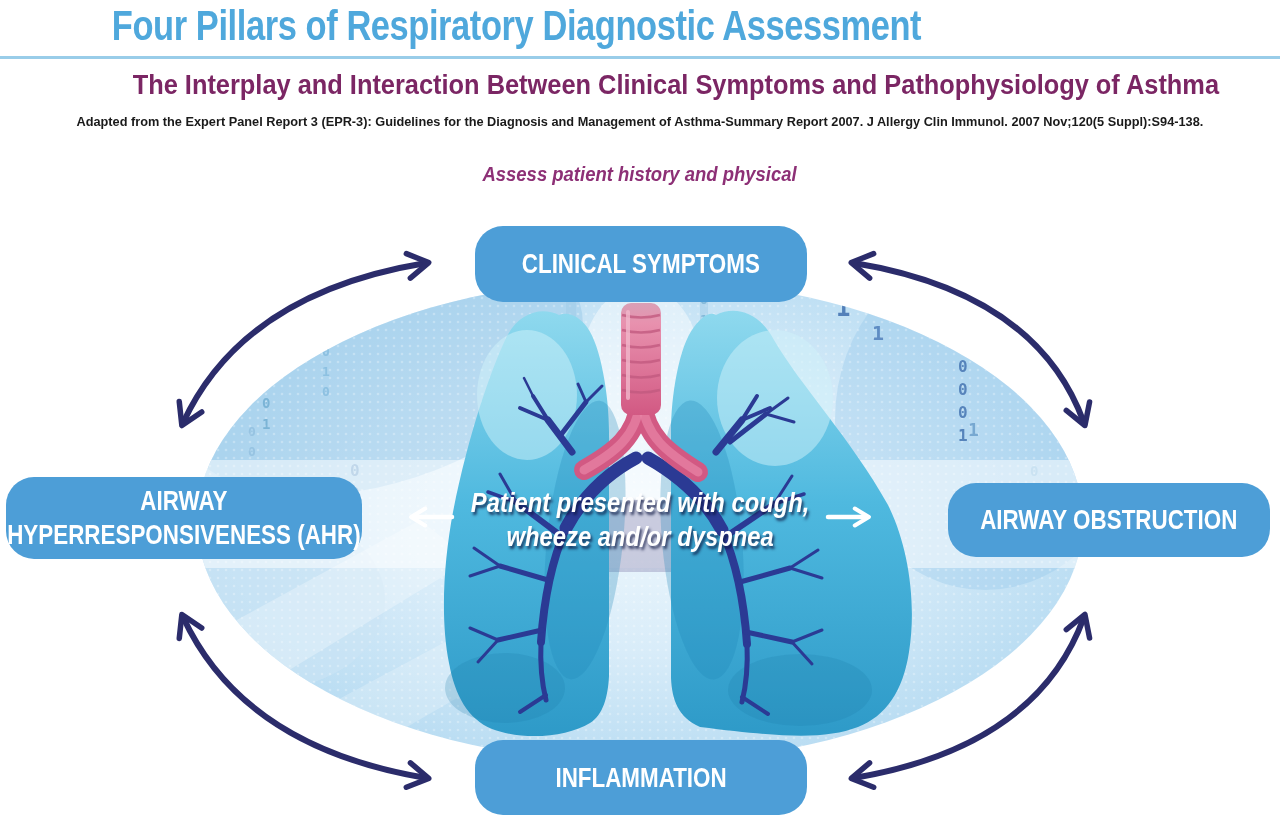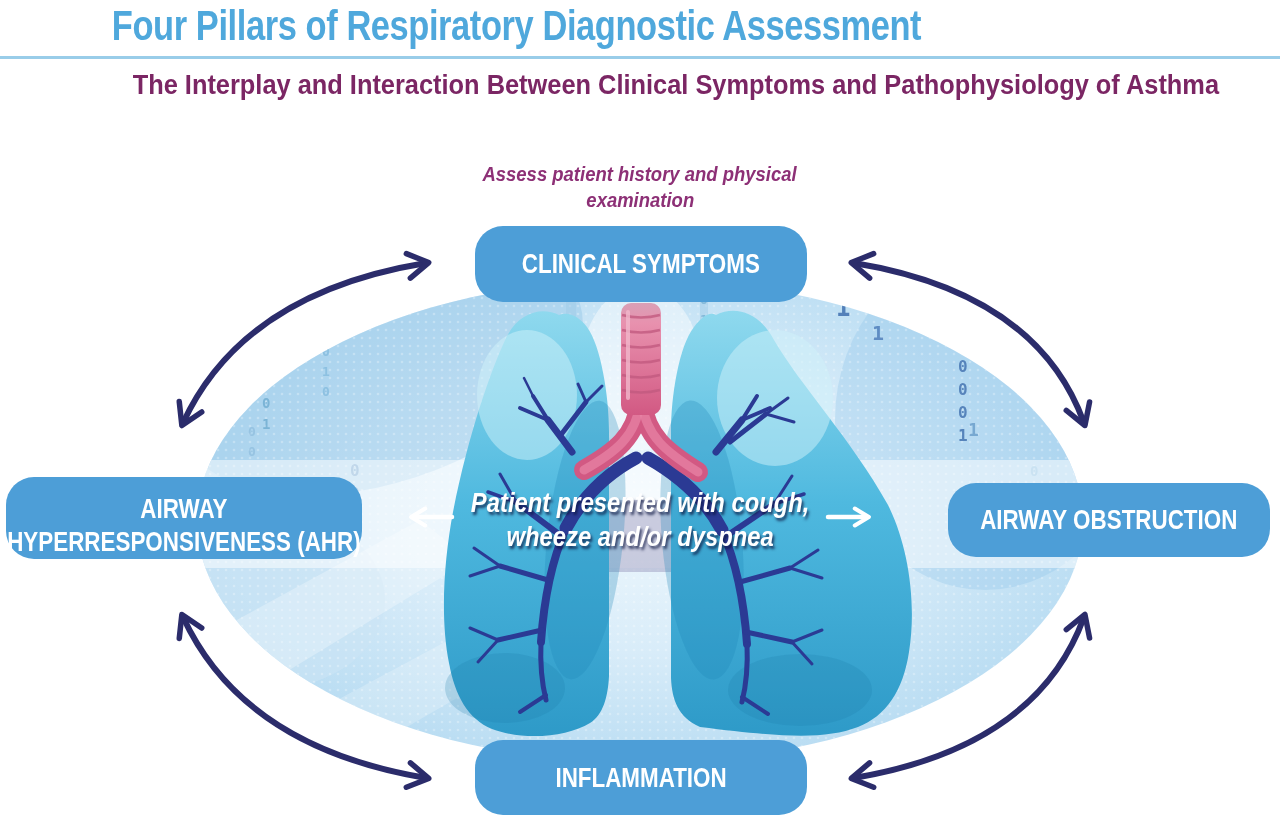--- a/index.html
+++ b/index.html
@@ -19,44 +19,44 @@
   .instruction{position:absolute;top:161px;left:0;width:100%;text-align:center;
                font-size:21px;line-height:26px;font-weight:bold;font-style:italic;
                color:var(--instruction-purple);}
   .instruction .sq{transform:scaleX(.88);}
   .art{position:absolute;left:0;top:0;width:1280px;height:819px;}
   .pillar{position:absolute;background:var(--box-blue);border-radius:28px;
           display:flex;align-items:center;justify-content:center;
           color:#fff;font-weight:bold;text-align:center;}
   .pillar .sq{transform:scaleX(.8);font-size:28px;line-height:1.2;}
   .pillar-top{left:475px;top:226px;width:332px;height:76px;}
-  .pillar-left{left:6px;top:477px;width:356px;height:82px;align-items:flex-end;}
+  .pillar-left{left:6px;top:477px;width:356px;height:82px;}
   .pillar-right{left:948px;top:483px;width:322px;height:74px;}
   .pillar-bottom{left:475px;top:740px;width:332px;height:75px;}
   .center-text{position:absolute;top:486px;left:0;width:100%;text-align:center;
                font-size:28px;line-height:34px;font-weight:bold;font-style:italic;color:#fff;
                text-shadow:2px 3px 3px rgba(12,22,64,.75);}
   .center-text .sq{transform:scaleX(.85);}
   .digit{font-family:"DejaVu Sans Mono",monospace;font-weight:bold;}
   .arc{fill:none;stroke:var(--arrow-navy);stroke-width:6;stroke-linecap:round;}
   .arcHead{fill:none;stroke:var(--arrow-navy);stroke-width:2;stroke-linecap:round;stroke-linejoin:round;}
   .whead{fill:none;stroke:#fff;stroke-width:2.2;stroke-linecap:round;stroke-linejoin:round;}
   .branch{fill:none;stroke:var(--bronchi-navy);stroke-linecap:round;}
 </style>
 </head>
 <body>
 
 <div class="stage">
 
   <div class="title"><span class="sq">Four Pillars of Respiratory Diagnostic Assessment</span></div>
   <div class="divider"></div>
   <div class="subtitle"><span class="sq">The Interplay and Interaction Between Clinical Symptoms and Pathophysiology of Asthma</span></div>
+  <div class="citation"><span class="sq">Adapted from the Expert Panel Report 3 (EPR-3): Guidelines for the Diagnosis and Management of Asthma-Summary Report 2007. J Allergy Clin Immunol. 2007 Nov;120(5 Suppl):S94-138.</span></div>
   <div class="instruction">
     <div><span class="sq">Assess patient history and physical</span></div>
-    <div><span class="sq">examination</span></div>
   </div>
 
   <svg class="art" viewBox="0 0 1280 819">
     <defs>
       <clipPath id="clipEllipse">
           <ellipse cx="640" cy="521" rx="443" ry="242"></ellipse>
         </clipPath>
       <radialGradient id="bgGrad" cx="50%" cy="48%" r="65%">
         <stop offset="0%" stop-color="#EFF8FD"></stop>
         <stop offset="45%" stop-color="#D8ECF9"></stop>

